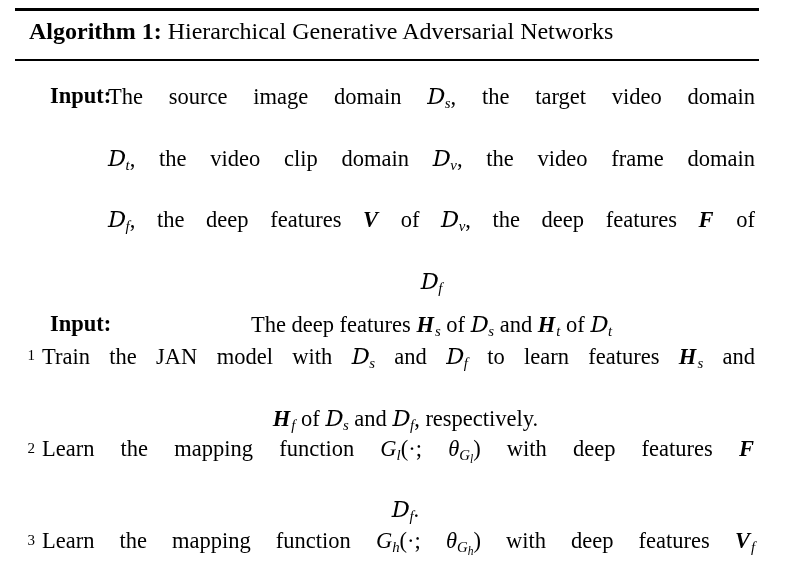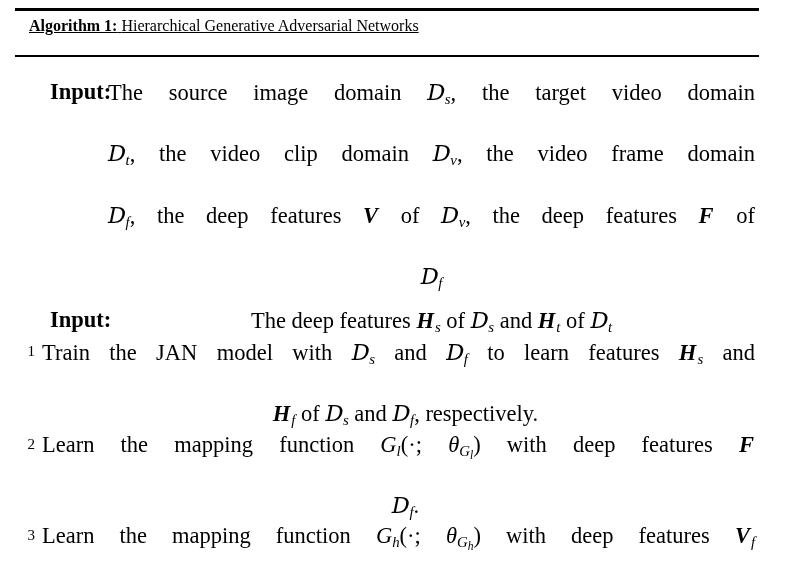--- a/index.html
+++ b/index.html
@@ -29,27 +29,26 @@
     margin: 0;
   }
   .rule-mid {
     height: 0;
     border-top: 2px solid #000;
     margin: 0;
   }
 
   
   .caption {
-    padding: 5px 0 18px 14px;
-    font-size: 16px;
+    padding: 5px 0 12px 14px;
+    font-size: 24px;
     line-height: 1.30;
     text-align: justify;
     text-justify: inter-word;
     padding-right: 2px;
-    text-decoration: underline;
   }
   .caption .kw {
     font-weight: bold;
   }
 
   
   .algbody {
     padding-top: 8px;
     padding-bottom: 6px;
     font-size: 22.5px;

